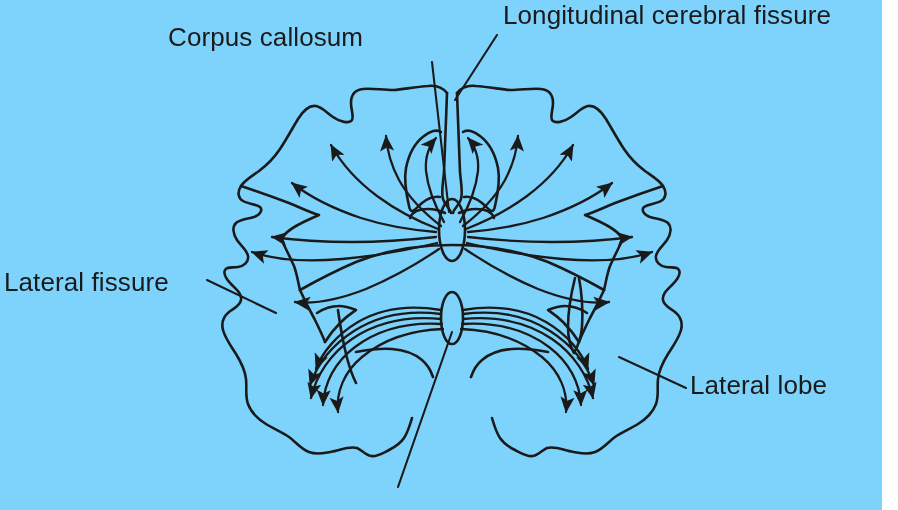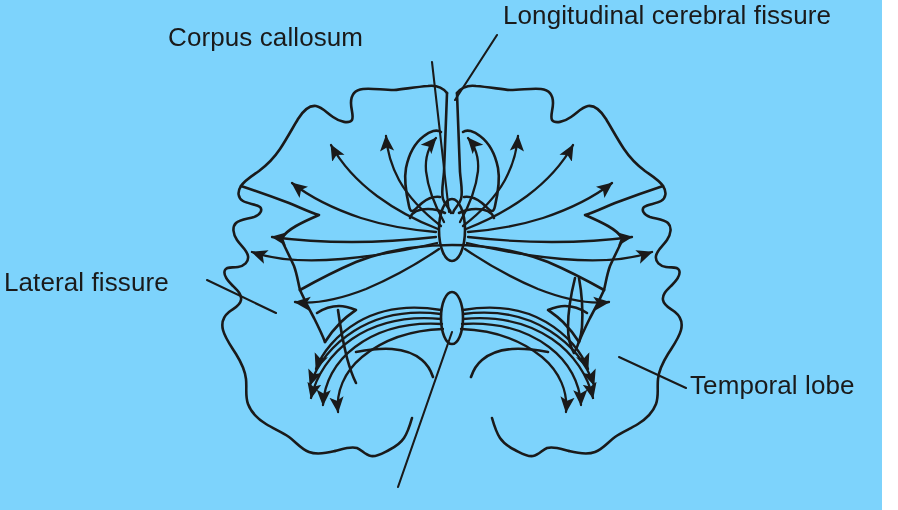--- a/index.html
+++ b/index.html
@@ -284,15 +284,15 @@
     </g>
   </svg>
 
   <div class="label" id="label-corpus-callosum">Corpus callosum</div>
 
   <div class="label" id="label-longitudinal-cerebral-fissure">Longitudinal cerebral fissure</div>
 
   <div class="label" id="label-lateral-fissure">Lateral fissure</div>
 
 
-  <div class="label" id="label-temporal-lobe">Temporal lobe</div>
+  <div class="label" id="label-temporal-lobe">Lateral lobe</div>
 
 </div>
 
 </body></html>

